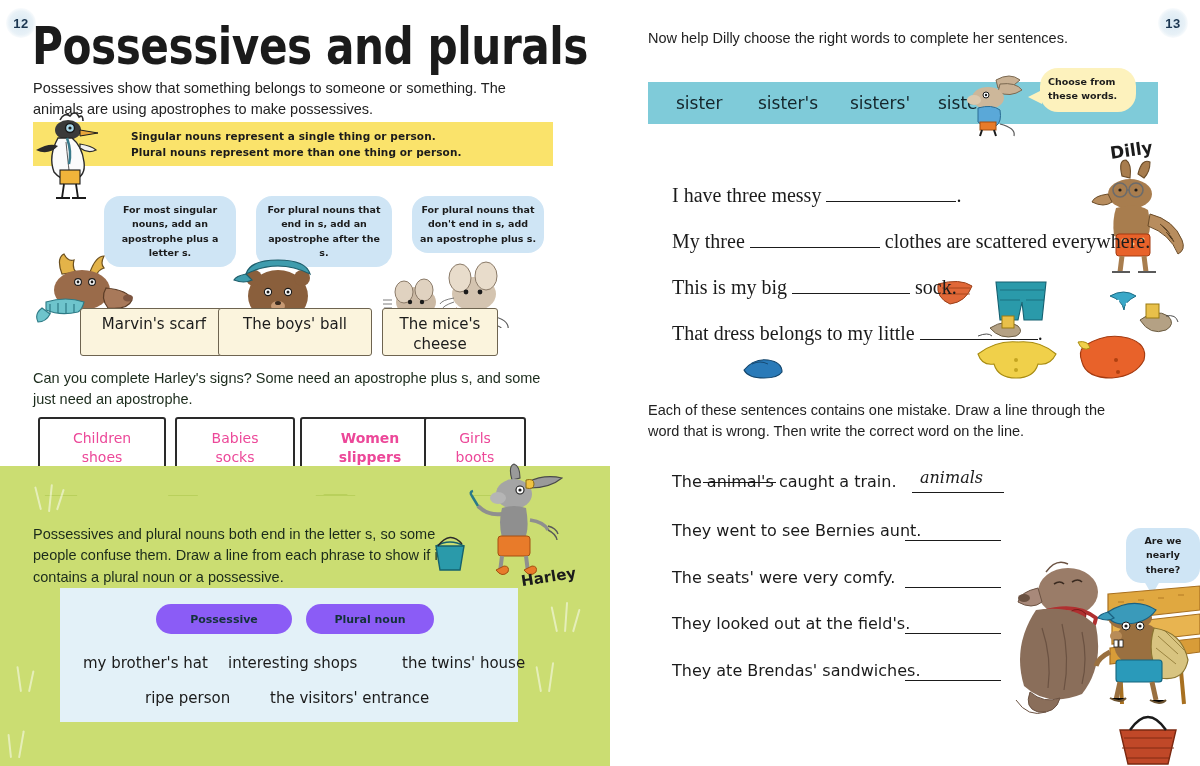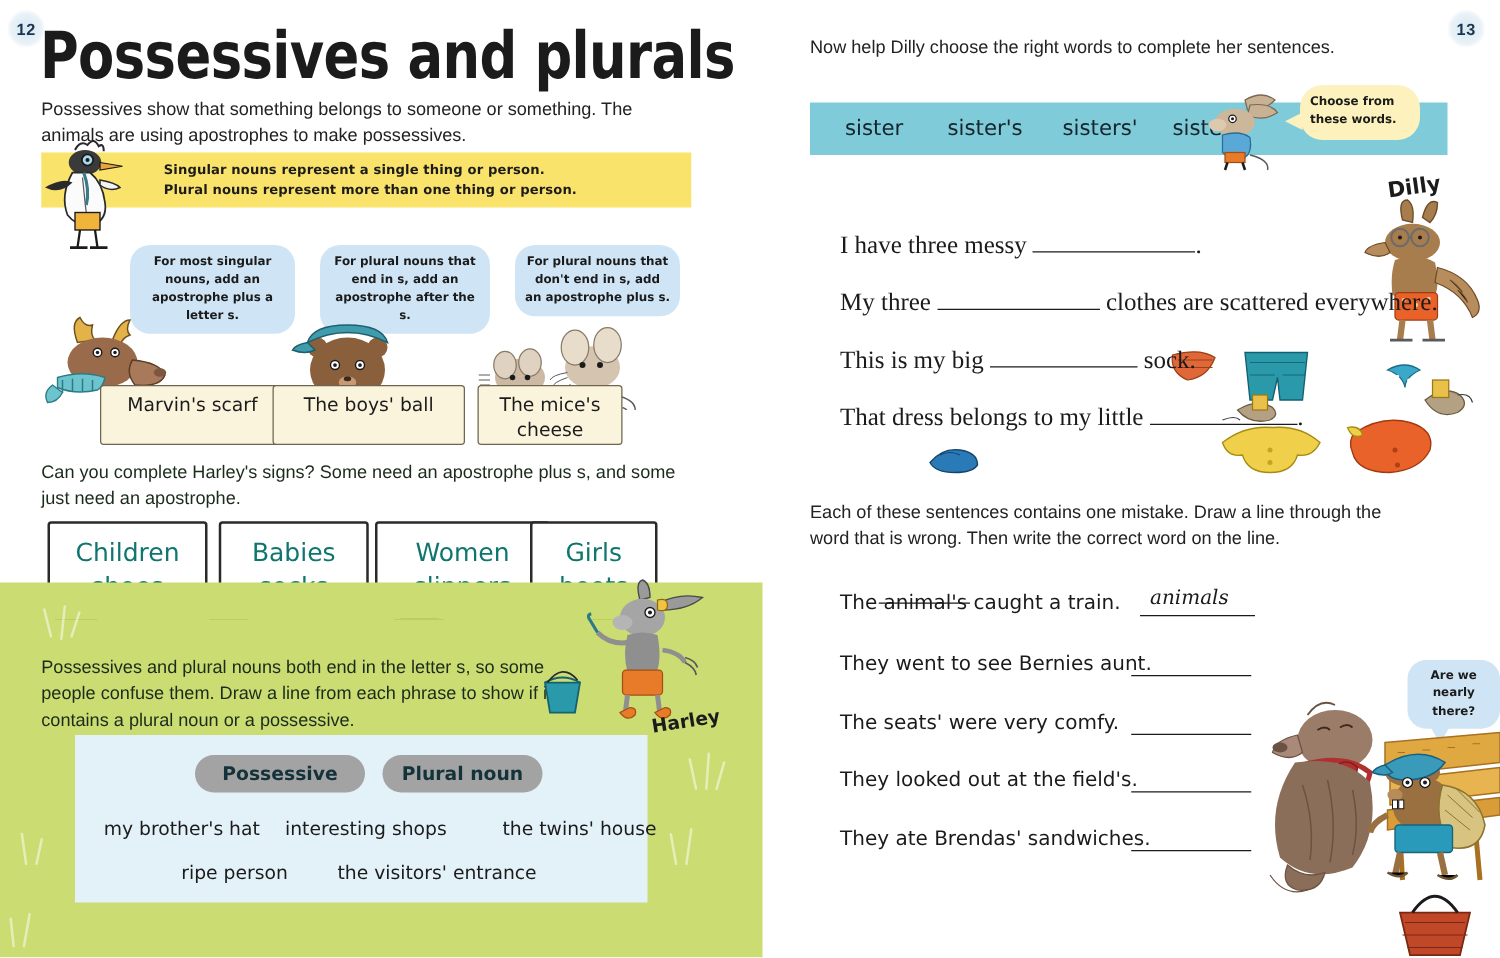--- a/index.html
+++ b/index.html
@@ -71,27 +71,27 @@
   #s1 { left: 48px;  top: 308px; width: 148px; height: 48px; margin-left: 32px; }
   #s2 { left: 218px; top: 308px; width: 154px; height: 48px; }
   #s3 { left: 382px; top: 308px; width: 116px; height: 48px; }
 
   
   .art { position: absolute; }
 
   
   .postsign {
     position: absolute; background: #ffffff; border: 2.2px solid #2a2a2a;
-    border-radius: 3px; text-align: center; color: #0f766e;
-    font-size: 20px; line-height: 1.35; padding-top: 10px;
+    border-radius: 3px; text-align: center; color: #ec4899;
+    font-size: 14px; line-height: 1.35; padding-top: 10px;
     font-family: "DejaVu Sans", sans-serif;
   }
   #p1 { left: 38px;  top: 417px; width: 128px; height: 56px; }
   #p2 { left: 175px; top: 417px; width: 120px; height: 56px; }
-  #p3 { left: 300px; top: 417px; width: 140px; height: 56px; }
+  #p3 { left: 300px; top: 417px; width: 140px; height: 56px; font-weight: bold; }
   #p4 { left: 424px; top: 417px; width: 102px; height: 56px; }
   .postleg {
     position: absolute; width: 9px; height: 32px; background: #8d6a44;
     border: 1px solid #5b4227;
   }
 
   
   .grass {
     position: absolute; left: 0; top: 466px; width: 610px; height: 300px;
     background: #cbdd72;
@@ -113,22 +113,22 @@
     position: absolute; left: 33px; top: 524px; width: 420px;
     font-size: 14.5px; color: #1b2b1b; line-height: 1.48;
   }
 
   
   .sortpanel {
     position: absolute; left: 60px; top: 588px; width: 458px; height: 134px;
     background: #e3f1f8;
   }
   .pill {
-    position: absolute; background: #a3a3a3; border-radius: 20px;
-    color: #14323a; font-weight: bold; font-size: 15px;
+    position: absolute; background: #8b5cf6; border-radius: 20px;
+    color: #14323a; font-weight: bold; font-size: 11px;
     display: flex; align-items: center; justify-content: center;
     font-family: "DejaVu Sans", sans-serif;
   }
   #pill1 { left: 96px; top: 16px; width: 136px; height: 30px; }
   #pill2 { left: 246px; top: 16px; width: 128px; height: 30px; }
   .phrase {
     position: absolute; font-size: 15px; color: #1b1b1b;
     font-family: "DejaVu Sans", sans-serif; white-space: nowrap;
   }
   #ph1 { left: 23px;  top: 66px; }

